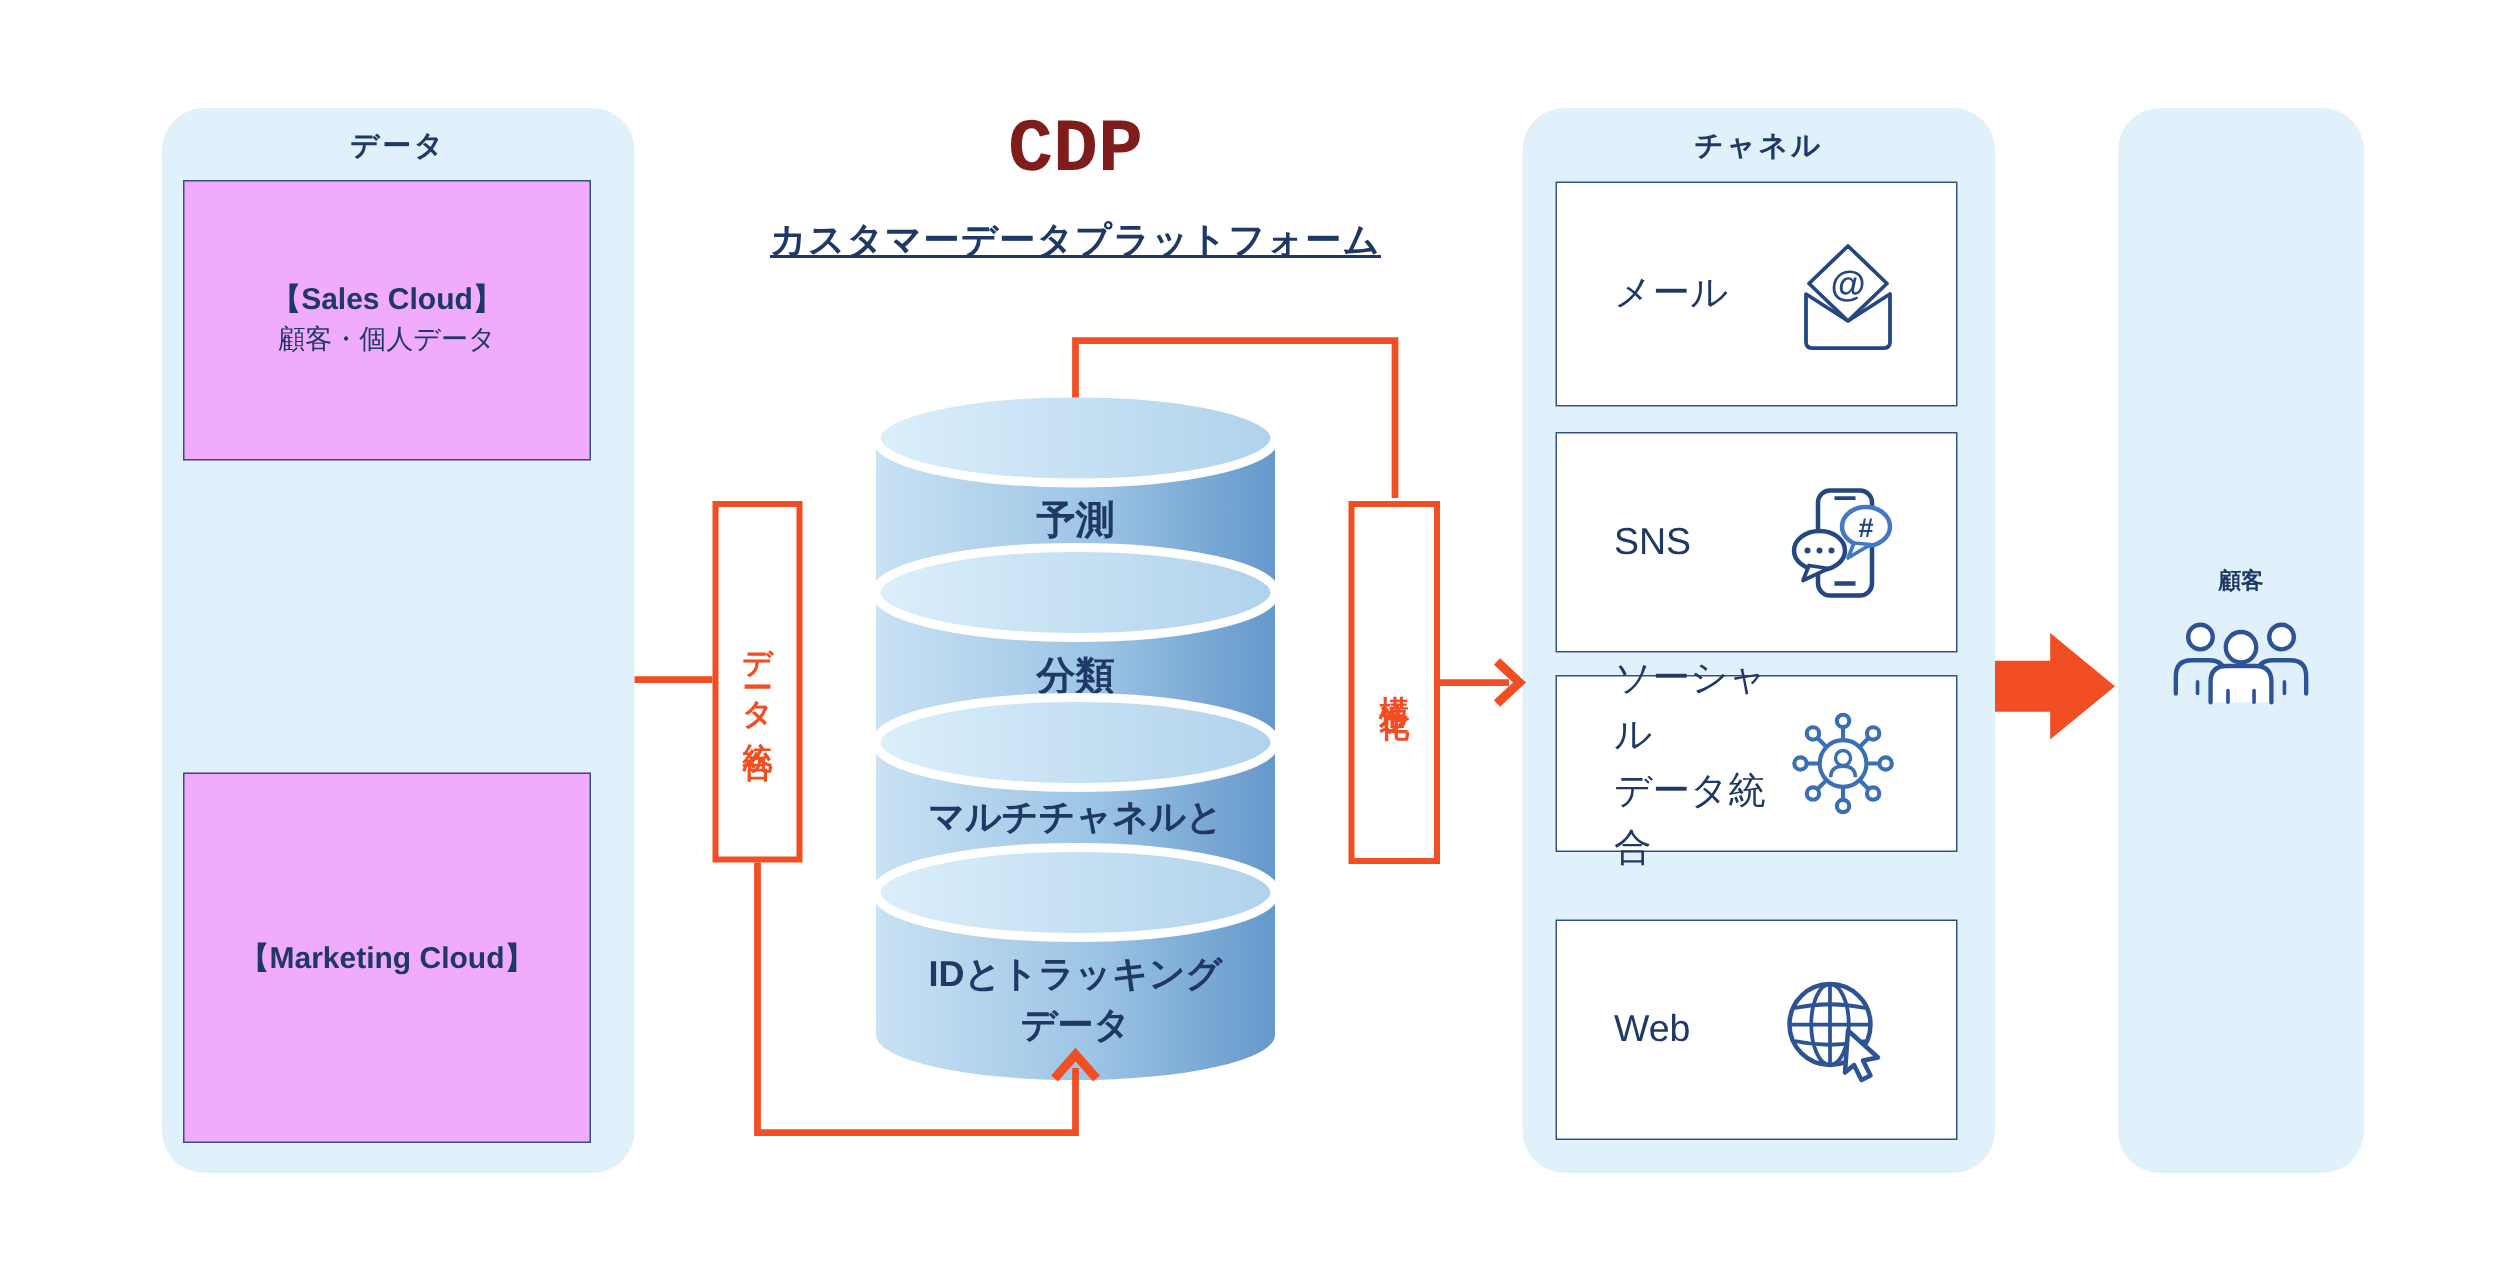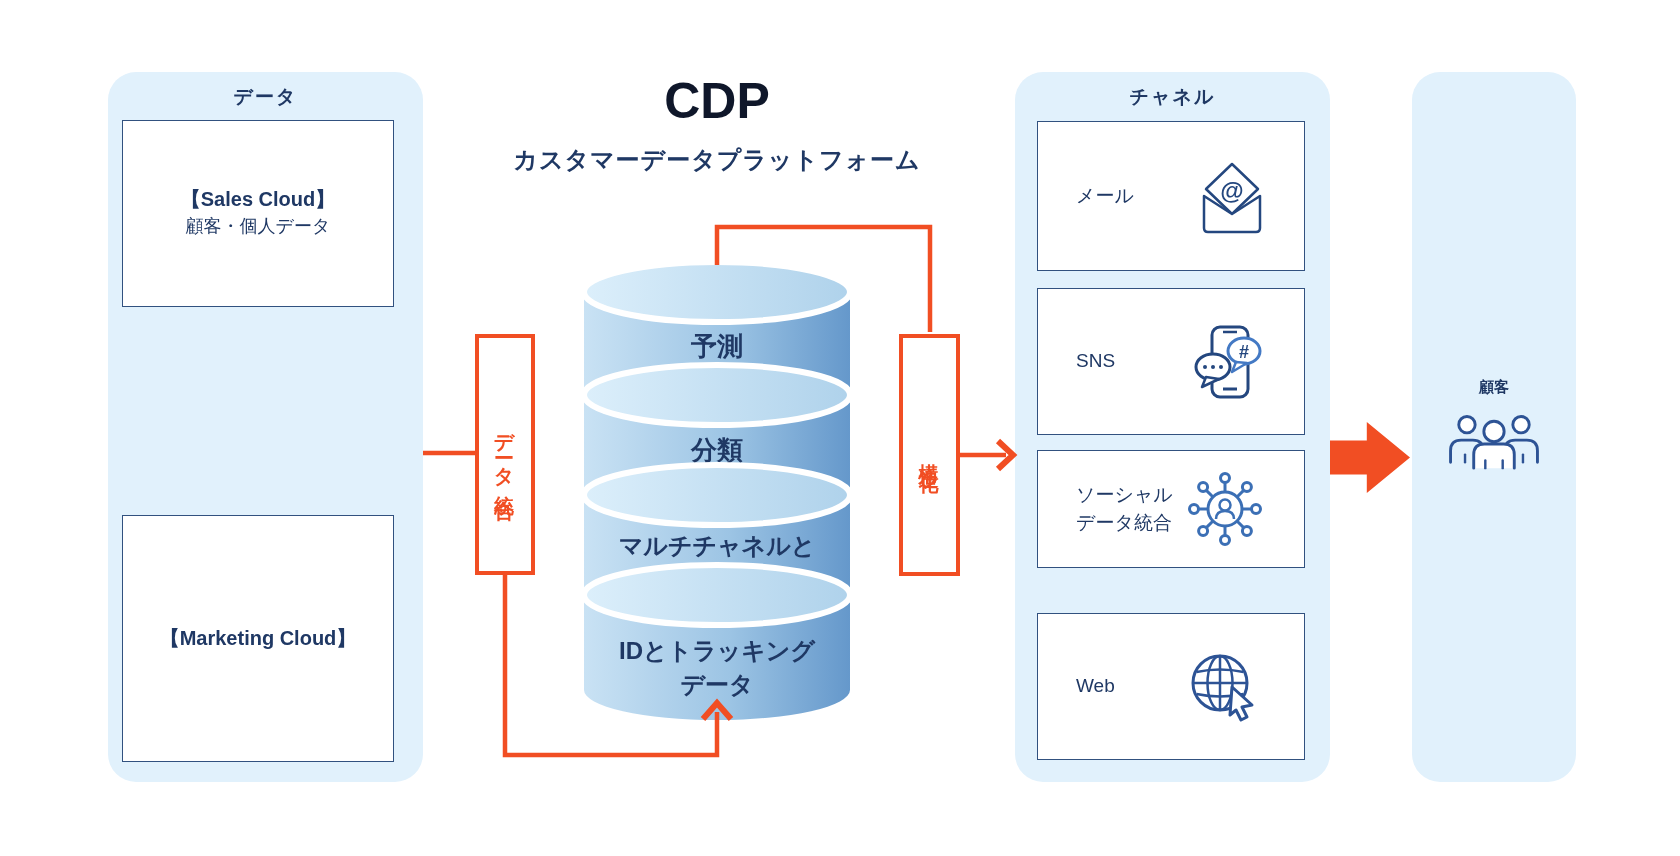--- a/index.html
+++ b/index.html
@@ -3,39 +3,39 @@
 <meta charset="utf-8">
 <style>
   html,body{margin:0;padding:0;background:#fff;}
   .canvas{position:relative;width:1680px;height:856px;background:#ffffff;overflow:hidden;
           font-family:"Liberation Sans","DejaVu Sans",sans-serif;color:#1F3864;}
 
   .panel{position:absolute;background:#E1F1FC;border-radius:28px;}
   .panel-title{position:absolute;top:12px;left:0;width:100%;text-align:center;
                font-size:19px;font-weight:700;letter-spacing:2px;color:#1F3864;}
 
-  .wbox{position:absolute;background:#ffffff;border:1.5px solid #31517F;
+  .wbox{position:absolute;background:#f0abfc;border:1.5px solid #31517F;
         display:flex;flex-direction:column;align-items:center;justify-content:center;}
   .wbox .heading{font-size:20px;font-weight:700;color:#1F3864;}
   .wbox .bline{font-size:18px;font-weight:500;color:#1F3864;line-height:1.55;text-align:center;font-family:Liberation Serif, serif;}
 
   .title-cdp{position:absolute;left:467px;top:72px;width:500px;text-align:center;
-             font-size:50px;font-weight:800;color:#0f172a;}
+             font-size:50px;font-weight:800;color:#7f1d1d;font-family:Liberation Mono, monospace;}
   .subtitle{position:absolute;left:417px;top:144px;width:600px;text-align:center;
-            font-size:24px;font-weight:700;letter-spacing:1px;color:#1F3864;}
+            font-size:24px;font-weight:700;letter-spacing:1px;color:#1F3864;text-decoration:underline;}
 
   .vbox{position:absolute;background:#fff;border:4px solid #F14E23;
         display:flex;align-items:center;justify-content:center;box-sizing:border-box;}
   .vbox span{writing-mode:vertical-rl;text-orientation:mixed;
              font-size:20px;font-weight:700;letter-spacing:5px;color:#F14E23;}
 
   .chbox{position:absolute;background:#fff;border:1.5px solid #31517F;
          display:flex;align-items:center;justify-content:space-between;
          padding:0 40px 0 38px;box-sizing:border-box;}
-  .chbox .clabel{font-size:19px;font-weight:500;color:#1F3864;line-height:1.5;}
+  .chbox .clabel{font-size:25px;font-weight:500;color:#1F3864;line-height:1.5;}
 
   .cyl-svg{position:absolute;left:570px;top:250px;}
   .overlay{position:absolute;left:0;top:0;pointer-events:none;z-index:6;}
 
   .big-arrow{position:absolute;left:1330px;top:422px;width:80px;height:71px;background:#F14E23;
              clip-path:polygon(0% 26%,46% 26%,46% 0%,100% 50%,46% 100%,46% 74%,0% 74%);}
 
   .cust-title{position:absolute;top:306px;left:0;width:100%;text-align:center;
               font-size:15px;font-weight:700;color:#1F3864;}
   .cust-icon{position:absolute;top:340px;left:26px;}

